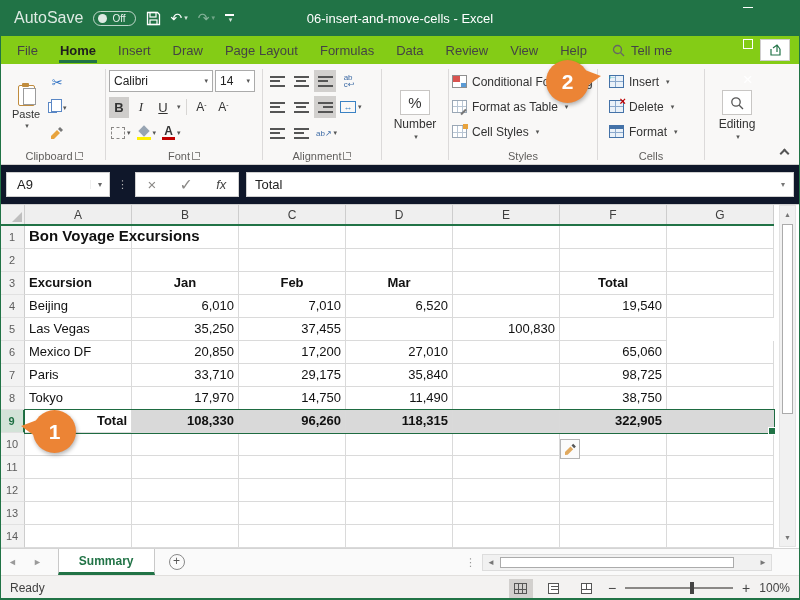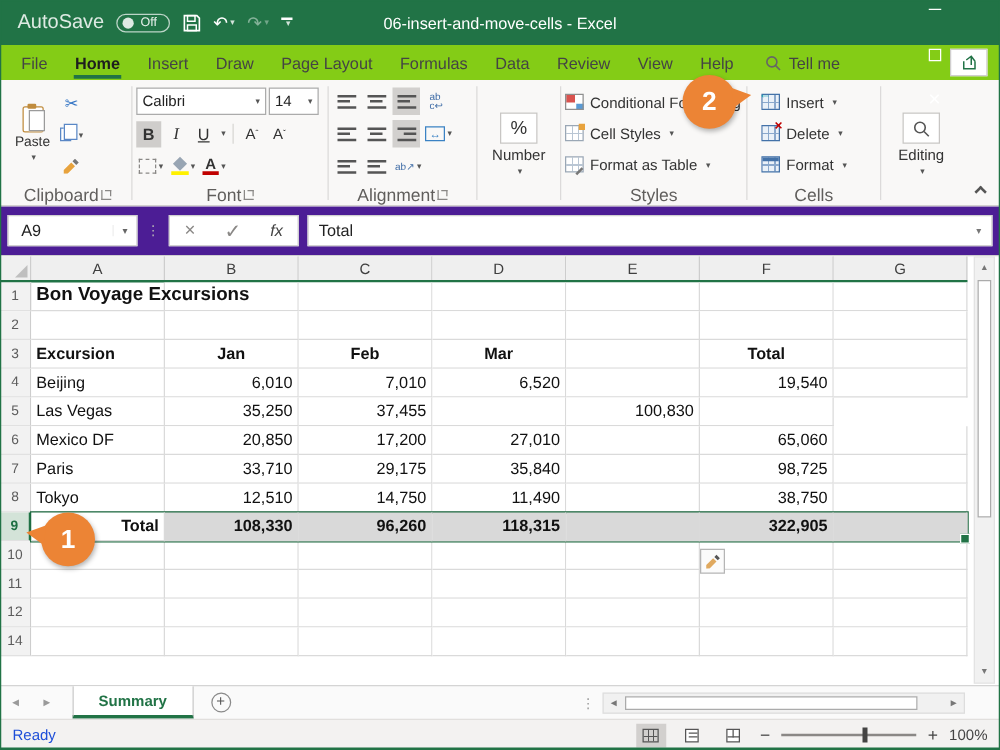--- a/index.html
+++ b/index.html
@@ -33,21 +33,21 @@
   .tab{font-size:13px;color:#444;padding:5px 11px;position:relative;white-space:nowrap;}
   .tab.active{color:#1e1e1e;font-weight:700;}
   .tab.active::after{content:"";position:absolute;left:10px;right:10px;bottom:0;height:3px;background:#217346;}
   .tellme{display:flex;align-items:center;gap:6px;font-size:13px;color:#444;margin-left:14px;}
   .sharebtn{margin-left:auto;width:30px;height:22px;border:1px solid #d0cece;background:#fff;display:flex;align-items:center;justify-content:center;margin-right:4px;}
 
   
   .ribbon{height:101px;background:#F9F8F7;border-bottom:1px solid #D2D0CE;display:flex;padding:3px 4px 0 6px;position:relative;flex:0 0 101px;}
   .grp{display:flex;flex-direction:column;}
   .gbody{flex:1;display:flex;}
-  .glabel{height:16px;font-size:14px;color:#605E5C;display:flex;align-items:center;justify-content:center;gap:2px;}
+  .glabel{height:16px;font-size:11px;color:#605E5C;display:flex;align-items:center;justify-content:center;gap:2px;}
   .gsep{width:1px;background:#DCDADA;margin:2px 3px 4px 3px;}
   .dlg{width:8px;height:8px;border-left:1px solid #8a8886;border-bottom:1px solid #8a8886;position:relative;}
   .dlg::after{content:"";position:absolute;right:0px;top:0px;width:4px;height:4px;border-right:1px solid #8a8886;border-top:1px solid #8a8886;}
   .ddg{font-size:7px;color:#555;margin-left:2px;}
   .col{display:flex;flex-direction:column;}
   .sbtn{min-width:22px;height:22px;display:flex;align-items:center;justify-content:center;padding:0 2px;}
   .sbtn.on{background:#D2D0CE;}
 
   
   .paste{width:40px;display:flex;flex-direction:column;align-items:center;justify-content:center;font-size:11px;color:#333;gap:2px;}
@@ -98,21 +98,21 @@
   .gico.cs::after{content:"";position:absolute;right:-2px;top:-2px;width:5px;height:5px;background:#e8a33d;}
   .cico{width:15px;height:13px;border:1px solid #4472a8;background:
     linear-gradient(to right,transparent 0 4.5px,#8aa8cc 4.5px 5.5px,transparent 5.5px 9.5px,#8aa8cc 9.5px 10.5px,transparent 10.5px),
     linear-gradient(to bottom,transparent 0 5.5px,#8aa8cc 5.5px 6.5px,transparent 6.5px),#eaf1f8;flex:0 0 15px;position:relative;}
   .cico.ins::before{content:"←";position:absolute;left:-3px;top:-6px;font-size:10px;font-weight:700;color:#13a0ab;}
   .cico.del::before{content:"×";position:absolute;right:-3px;top:-6px;font-size:11px;font-weight:700;color:#c00000;}
   .cico.fmt::before{content:"";position:absolute;left:0;top:0;width:13px;height:3px;background:#4472a8;}
   .chev{position:absolute;right:12px;bottom:7px;width:7px;height:7px;border-left:2px solid #555;border-top:2px solid #555;transform:rotate(45deg);}
 
   
-  .fbar{height:40px;background:#4c1d95;border-bottom:1px solid #CFCFCF;display:flex;align-items:center;padding:0 6px;gap:7px;flex:0 0 40px;}
+  .fbar{height:40px;background:#0f172a;border-bottom:1px solid #CFCFCF;display:flex;align-items:center;padding:0 6px;gap:7px;flex:0 0 40px;}
   .nbox{width:104px;height:25px;border:1px solid #D0D0D0;background:#fff;display:flex;align-items:center;font-size:13px;color:#222;padding-left:10px;}
   .nbdd{margin-left:auto;font-size:8px;color:#666;padding:0 7px;border-left:1px solid #eee;}
   .fdots{color:#b5b5b5;font-size:11px;}
   .fxbox{width:104px;height:25px;border:1px solid #D0D0D0;background:#fff;display:flex;align-items:center;justify-content:space-around;color:#8a8886;}
   .fxbox .fx{font-style:italic;font-size:13px;color:#444;}
   .ffield{flex:1;height:25px;border:1px solid #D0D0D0;background:#fff;display:flex;align-items:center;font-size:13px;color:#222;padding-left:8px;position:relative;}
   .fchev{position:absolute;right:8px;font-size:8px;color:#777;}
 
   
   .gridwrap{height:343px;position:relative;background:#fff;flex:0 0 343px;overflow:hidden;}
@@ -148,21 +148,21 @@
   .newsheet{width:16px;height:16px;border:1px solid #8a8a8a;border-radius:50%;color:#555;font-size:12px;line-height:13px;text-align:center;margin-left:14px;}
   .sspacer{flex:1;}
   .sdots{color:#999;font-size:11px;margin-right:6px;}
   .hscroll{display:flex;align-items:center;width:290px;height:17px;background:#F1F1F1;border:1px solid #DDD;margin-right:28px;}
   .harrow{font-size:8px;color:#777;padding:0 4px;}
   .htrack{flex:1;height:100%;padding:2px 1px;}
   .hthumb{width:92%;height:100%;background:#fff;border:1px solid #ABABAB;}
 
   
   .statusbar{height:25px;background:#F3F2F1;border-top:1px solid #E1DFDD;display:flex;align-items:center;flex:0 0 25px;}
-  .ready{font-size:12px;color:#1d4ed8;padding-left:10px;}
+  .ready{font-size:12px;color:#404040;padding-left:10px;}
   .sright{margin-left:auto;display:flex;align-items:center;gap:9px;padding-right:10px;}
   .vbtn{width:24px;height:19px;display:flex;align-items:center;justify-content:center;}
   .vbtn.on{background:#D2D0CE;}
   .vico1{width:13px;height:11px;border:1px solid #555;background:
     linear-gradient(to right,transparent 0 3.5px,#555 3.5px 4.5px,transparent 4.5px 7.5px,#555 7.5px 8.5px,transparent 8.5px),
     linear-gradient(to bottom,transparent 0 4.5px,#555 4.5px 5.5px,transparent 5.5px);}
   .vico2{width:11px;height:11px;border:1px solid #555;background:linear-gradient(#555,#555) 2px 2px/7px 1px no-repeat,linear-gradient(#555,#555) 2px 5px/7px 1px no-repeat,#fff;}
   .vico3{width:11px;height:11px;border:1px solid #555;background:linear-gradient(#555,#555) 4px 0/1px 6px no-repeat,linear-gradient(#555,#555) 0 5px/11px 1px no-repeat,#fff;}
   .zo{font-size:14px;color:#444;}
   .ztrack{width:108px;height:2px;background:#8a8886;position:relative;}
@@ -398,27 +398,27 @@
     </div>
     <div class="gsep"></div>
 
     <div class="grp" style="width:142px">
       <div class="gbody col" style="padding-top:2px;">
         <div class="srow">
             <span class="gico cf"></span>
             <span>Conditional Formatting</span>
           </div>
         <div class="srow">
+            <span class="gico ft"></span>
+            <span>Format as Table</span>
+            <span class="ddg">▾</span>
+          </div>
+        <div class="srow">
             <span class="gico cs"></span>
             <span>Cell Styles</span>
-            <span class="ddg">▾</span>
-          </div>
-        <div class="srow">
-            <span class="gico ft"></span>
-            <span>Format as Table</span>
             <span class="ddg">▾</span>
           </div>
       </div>
       <div class="glabel">
           <span>Styles</span>
         </div>
     </div>
     <div class="gsep"></div>
 
     <div class="grp" style="width:100px">
@@ -591,21 +591,21 @@
             <div class="cell num">98,725</div>
             <div class="cell"></div>
           </div>
         </div>
 
         <div class="grow">
           <div class="rh">8</div>
           <div class="rc">
 
           <div class="cell">Tokyo</div>
-            <div class="cell num">12,510</div>
+            <div class="cell num">17,970</div>
             <div class="cell num">14,750</div>
             <div class="cell num">11,490</div>
             <div class="cell"></div>
             <div class="cell num">38,750</div>
             <div class="cell"></div>
           </div>
         </div>
 
         <div class="grow">
           <div class="rh sh">9</div>
@@ -656,20 +656,33 @@
           <div class="cell"></div>
             <div class="cell"></div>
             <div class="cell"></div>
             <div class="cell"></div>
             <div class="cell"></div>
             <div class="cell"></div>
             <div class="cell"></div>
           </div>
         </div>
 
+        <div class="grow">
+          <div class="rh">13</div>
+          <div class="rc">
+
+          <div class="cell"></div>
+            <div class="cell"></div>
+            <div class="cell"></div>
+            <div class="cell"></div>
+            <div class="cell"></div>
+            <div class="cell"></div>
+            <div class="cell"></div>
+          </div>
+        </div>
 
         <div class="grow">
           <div class="rh">14</div>
           <div class="rc">
 
           <div class="cell"></div>
             <div class="cell"></div>
             <div class="cell"></div>
             <div class="cell"></div>
             <div class="cell"></div>

